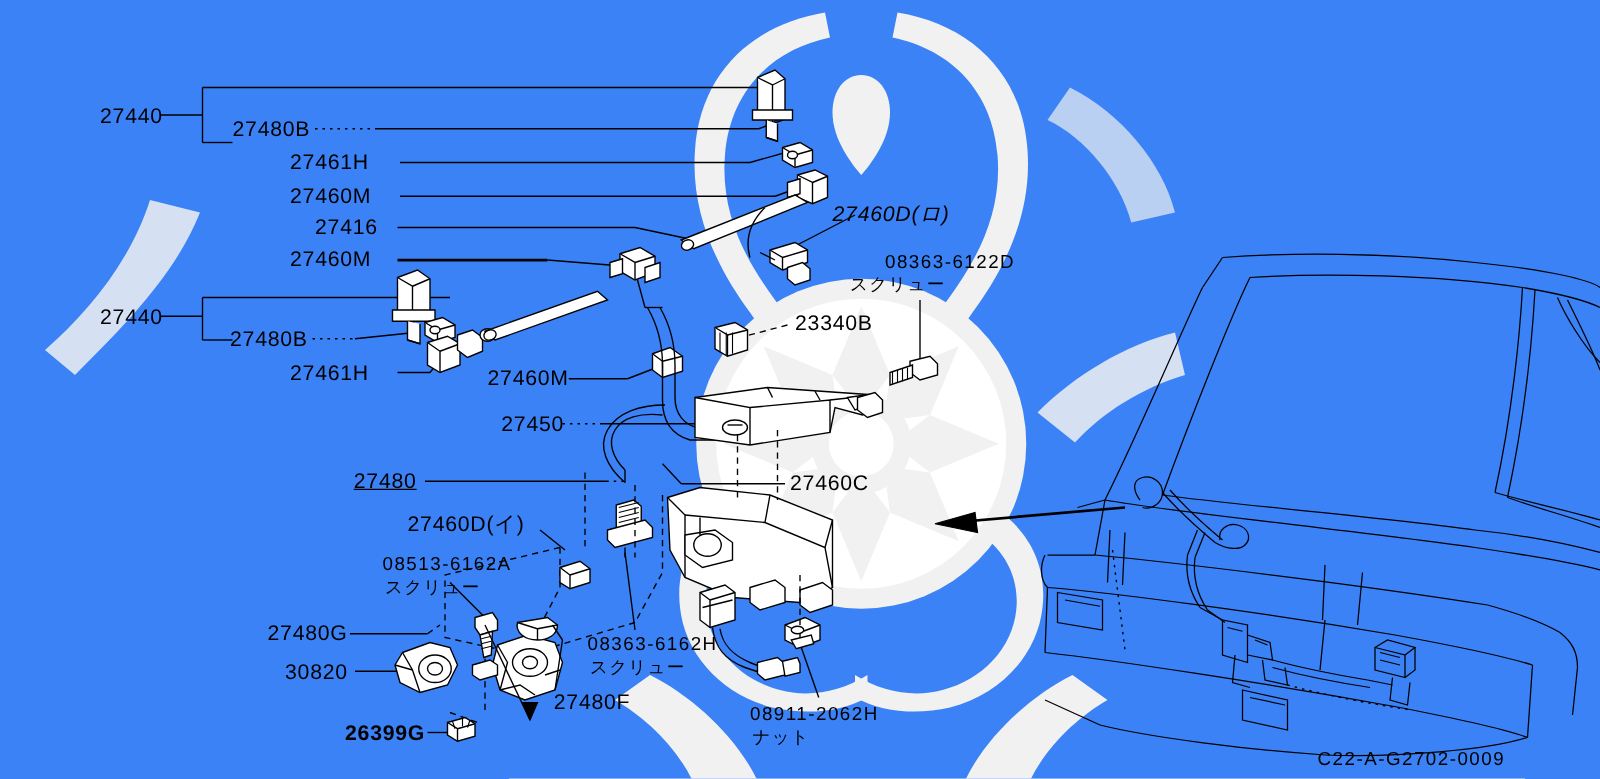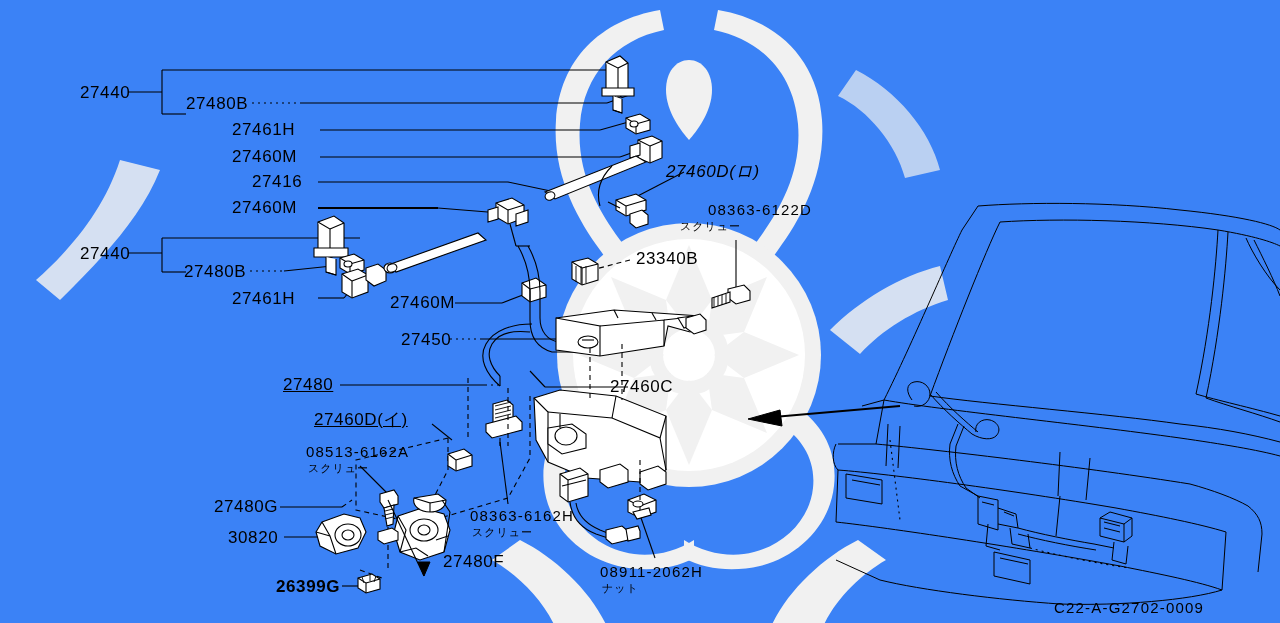--- a/index.html
+++ b/index.html
@@ -31,21 +31,21 @@
     white-space:nowrap;
     line-height:1;
   }
   .lbl.code{
     font-size:15px;
     letter-spacing:1.2px;
   }
   .jp{
     position:absolute;
     font-family:"DejaVu Sans", sans-serif;
-    font-size:11px;
+    font-size:14px;
     letter-spacing:1px;
     color:#000;
     white-space:nowrap;
     line-height:1;
   }
   .wm{ fill:#f1f1f1; stroke:none; }
   .ln{ fill:none; stroke:#000; stroke-width:1.1; }
   .ln-thin{ fill:none; stroke:#000; stroke-width:0.9; }
   .ln-car{ fill:none; stroke:#000; stroke-width:1; }
   .ln-dash{ fill:none; stroke:#000; stroke-width:1.1; stroke-dasharray:5 4; }
@@ -535,23 +535,23 @@
   <div class="lbl" style="left:252px; top:173px;">27416</div>
   <div class="lbl" style="left:232px; top:199px;">27460M</div>
 
   <div class="lbl" style="left:80px; top:245px;">27440</div>
   <div class="lbl" style="left:184px; top:263px;">27480B</div>
   <div class="lbl" style="left:232px; top:290px;">27461H</div>
   <div class="lbl" style="left:390px; top:294px;">27460M</div>
 
   <div class="lbl" style="left:401px; top:331px;">27450</div>
   <div class="lbl" style="left:283px; top:376px;text-decoration:underline;">27480</div>
-  <div class="lbl" style="left:610px; top:378px;text-align:right;">27460C</div>
-
-  <div class="lbl" style="left:314px; top:411px;text-decoration:underline;">27460D(イ)</div>
+  <div class="lbl" style="left:632px; top:378px;text-align:right;">27460C</div>
+
+  <div class="lbl" style="left:326px; top:411px;">27460D(イ)</div>
   <div class="lbl code" style="left:306px; top:444px;">08513-6162A</div>
   <div class="jp" style="left:308px; top:463px;">スクリュー</div>
 
   <div class="lbl" style="left:214px; top:498px;">27480G</div>
   <div class="lbl" style="left:228px; top:529px;">30820</div>
   <div class="lbl" style="left:276px; top:578px;font-weight:bold;">26399G</div>
   <div class="lbl" style="left:443px; top:553px;">27480F</div>
 
   <div class="lbl code" style="left:470px; top:508px;">08363-6162H</div>
   <div class="jp" style="left:472px; top:527px;">スクリュー</div>

